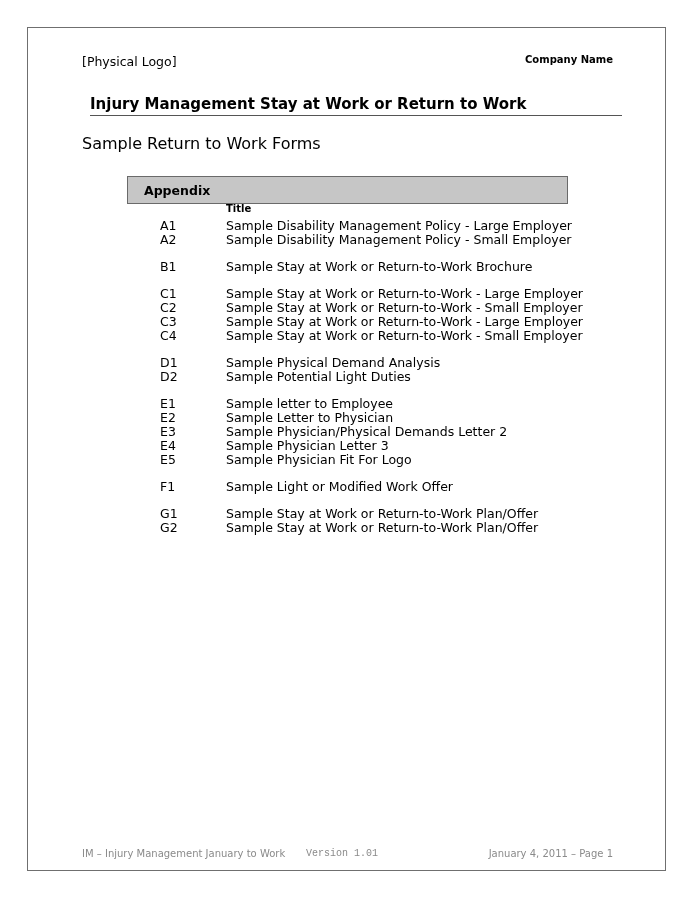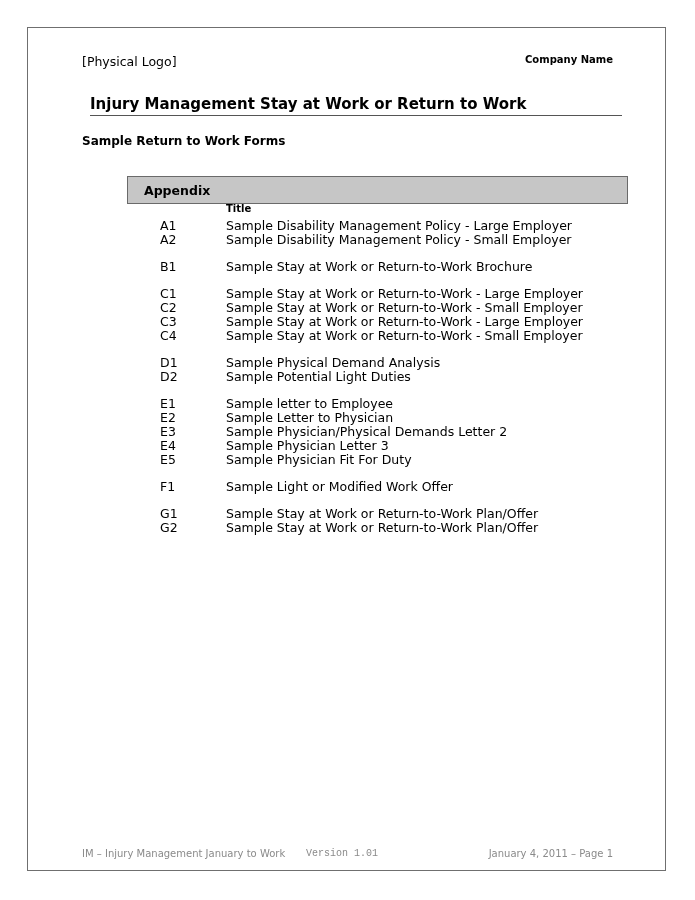--- a/index.html
+++ b/index.html
@@ -4,22 +4,22 @@
   <style>
     html, body { margin: 0; padding: 0; background: #ffffff; }
     body { width: 695px; height: 900px; position: relative; overflow: hidden;
            font-family: "DejaVu Sans", sans-serif; color: #000; }
     .page-border { position: absolute; left: 27px; top: 27px; width: 639px; height: 844px;
                    border: 1px solid #6f6f6f; box-sizing: border-box; }
     .logo { position: absolute; left: 82px; top: 54px; font-size: 12.5px; }
     .company { position: absolute; right: 82px; top: 54px; font-size: 10px; font-weight: bold; }
     .doc-title { position: absolute; left: 82px; top: 95px; width: 532px; font-size: 15px; font-weight: bold;
                  padding-bottom: 2px; border-bottom: 1px solid #555; margin-left: 8px; }
-    .subtitle { position: absolute; left: 82px; top: 134px; font-size: 12px; font-weight: bold; }
-    .table-header { position: absolute; left: 127px; top: 176px; width: 501px; height: 28px;
+    .subtitle { position: absolute; left: 82px; top: 134px; font-size: 16px; font-weight: normal; }
+    .table-header { position: absolute; left: 127px; top: 176px; width: 441px; height: 28px;
                     background: #c6c6c6; border: 1px solid #6a6a6a; box-sizing: border-box; }
     .th-appendix { position: absolute; left: 16px; top: 6px; font-size: 12.5px; font-weight: bold; }
     .th-title { position: absolute; left: 98px; top: 6px; font-size: 10px; font-weight: bold; margin-top: 20px; }
     .rows { position: absolute; left: 0; top: 0; }
     .row { position: absolute; font-size: 12.5px; white-space: nowrap; }
     .row .code { position: absolute; left: 160px; }
     .row .name { position: absolute; left: 226px; }
     .footer { position: absolute; top: 848px; font-size: 10px; color: #8a8a8a; }
     .f-left { left: 82px; }
     .f-mid { left: 306px; font-family: Liberation Mono, monospace; }
@@ -89,21 +89,21 @@
     <div class="row" style="top: 424px;">
       <span class="code">E3</span>
       <span class="name">Sample Physician/Physical Demands Letter 2</span>
     </div>
     <div class="row" style="top: 438px;">
       <span class="code">E4</span>
       <span class="name">Sample Physician Letter 3</span>
     </div>
     <div class="row" style="top: 452px;">
       <span class="code">E5</span>
-      <span class="name">Sample Physician Fit For Duty</span>
+      <span class="name">Sample Physician Fit For Logo</span>
     </div>
     <div class="row" style="top: 479px;">
       <span class="code">F1</span>
       <span class="name">Sample Light or Modified Work Offer</span>
     </div>
     <div class="row" style="top: 506px;">
       <span class="code">G1</span>
       <span class="name">Sample Stay at Work or Return-to-Work Plan/Offer</span>
     </div>
     <div class="row" style="top: 520px;">

